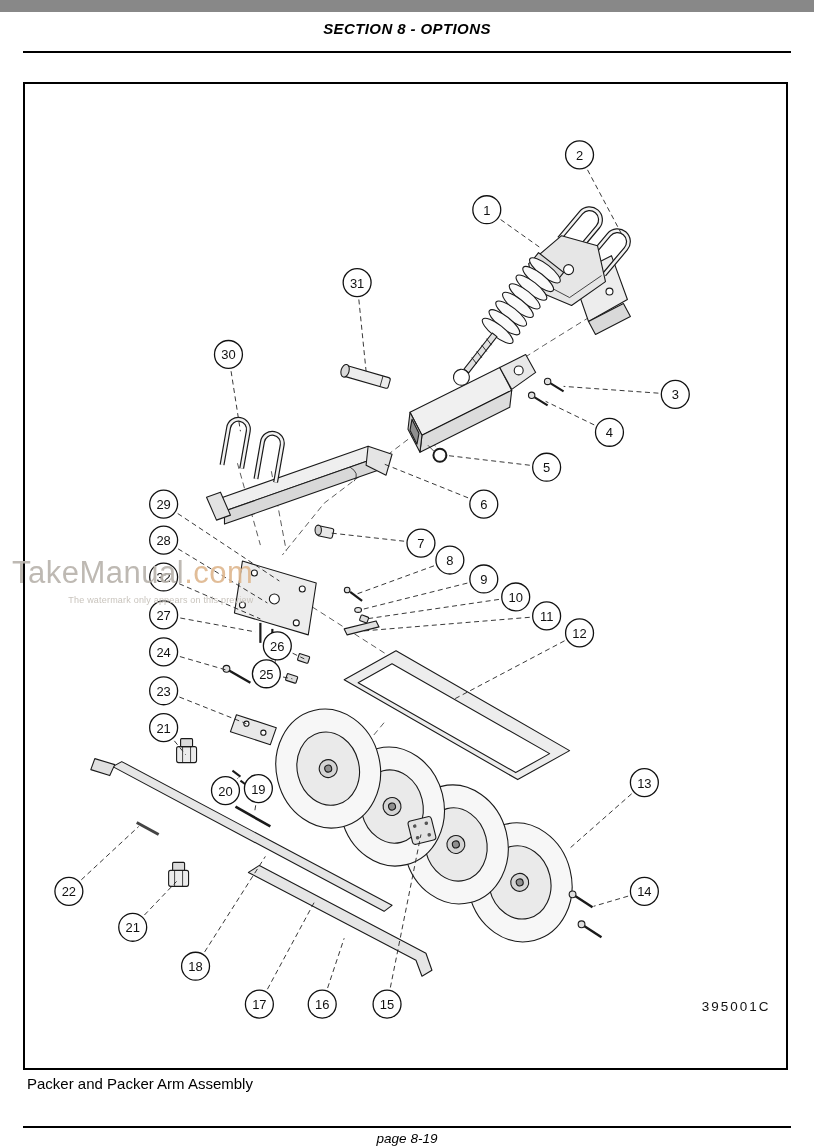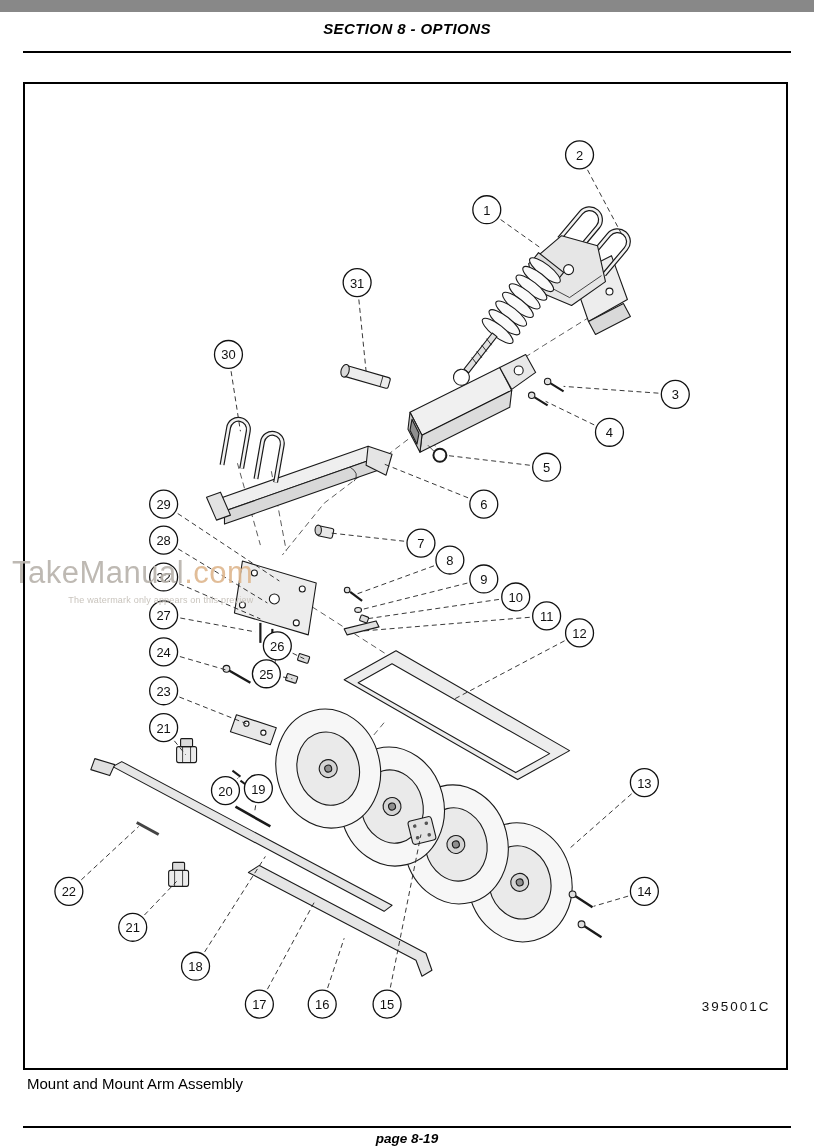--- a/index.html
+++ b/index.html
@@ -13,21 +13,21 @@
   .figure-box svg{display:block;width:100%;height:100%;}
   .watermark{position:absolute;left:12px;top:544px;pointer-events:none;}
   .watermark-brand{font-size:31px;color:#b9b4ad;opacity:.92;letter-spacing:.5px;line-height:1.1;}
   .watermark-brand .wm-com{color:#dfb890;}
   .watermark-note{font-size:9px;color:#c9c4bd;margin-top:5px;letter-spacing:.2px;text-align:right;}
   .figure-caption{position:absolute;left:27px;top:1063px;margin:0;font-size:15px;color:#000;}
   .footer-rule{position:absolute;left:23px;width:768px;height:2px;background:#000;}
   .footer-rule-top{top:1114px;}
   .footer-rule-bottom{top:1140px;}
   .footer-page{position:absolute;top:1119px;left:0;right:0;text-align:center;
-        font-style:italic;font-weight:bold;font-size:13.5px;color:#000;}
+        font-style:italic;font-weight:normal;font-size:13.5px;color:#000;}
   
   .outline{stroke:#1a1a1a;stroke-width:1.1;stroke-linejoin:round;}
   .thin{stroke:#1a1a1a;stroke-width:.8;fill:none;}
   .dash{stroke:#333;stroke-width:.8;fill:none;stroke-dasharray:6 4;}
   .leader{stroke:#222;stroke-width:.9;stroke-dasharray:5 3.5;}
   .balloon{fill:#fff;stroke:#111;stroke-width:1.3;}
   .balloon-num{font-family:"Liberation Sans",sans-serif;font-size:13px;fill:#111;
         text-anchor:middle;dominant-baseline:central;}
   .fig-code{font-family:"Liberation Sans",sans-serif;font-size:13.5px;letter-spacing:2px;fill:#111;
         text-anchor:middle;}
@@ -431,19 +431,19 @@
           </g>
         </g>
     </svg>
   </section>
 
   <div class="watermark">
     <div class="watermark-brand"><span>TakeManual</span><span class="wm-com">.com</span></div>
     <div class="watermark-note">The watermark only appears on this preview</div>
   </div>
 
-  <p class="figure-caption">Mount and Mount Arm Assembly</p>
+  <p class="figure-caption">Packer and Packer Arm Assembly</p>
 
   <div class="footer-rule footer-rule-top"></div>
   <div class="footer-page">page 8-19</div>
   <div class="footer-rule footer-rule-bottom"></div>
 
 </div>
 
 </body></html>

